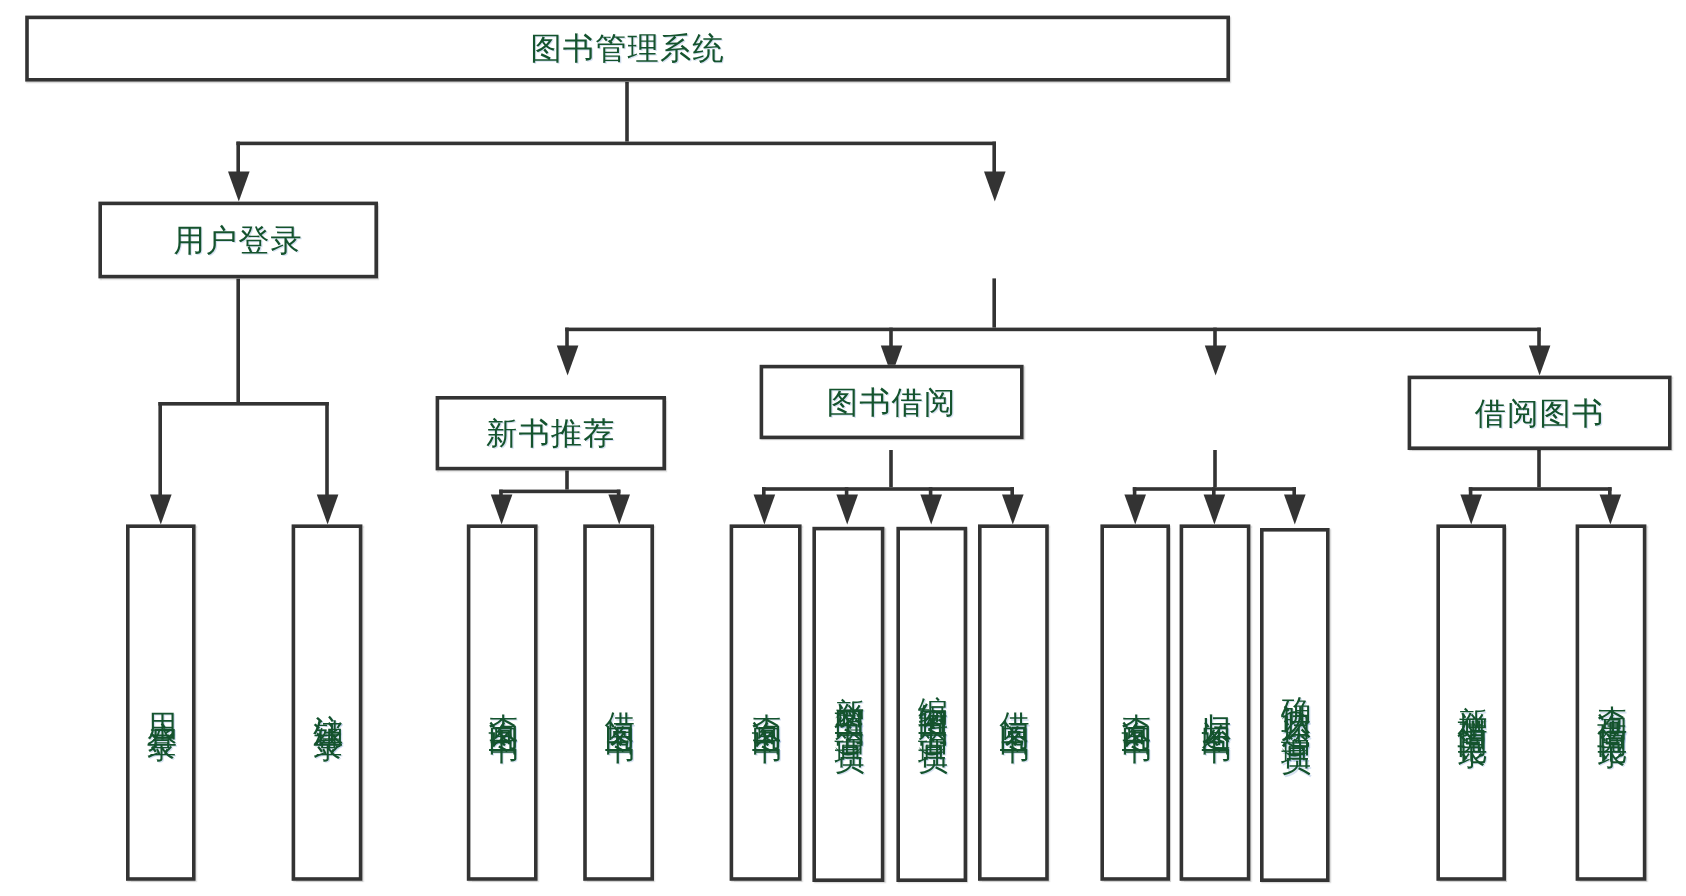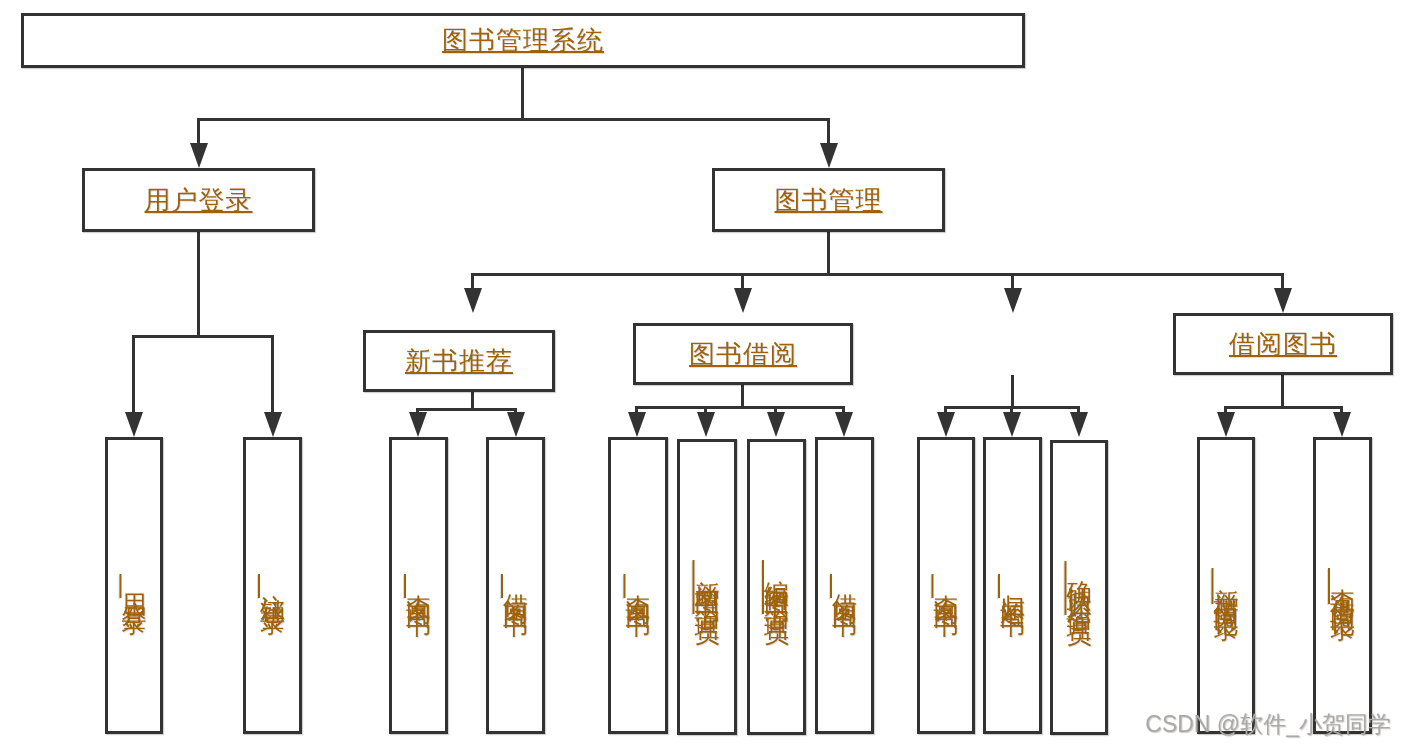--- a/index.html
+++ b/index.html
@@ -16,22 +16,21 @@
 
   
   .box {
     position: absolute;
     background: #ffffff;
     border: 3px solid #333333;
     box-shadow: 1px 1px 1px rgba(0,0,0,0.18);
     display: flex;
     align-items: center;
     justify-content: center;
-    color: #a16207;
-    text-decoration: underline;
+    color: #14532d;
   }
   .box.h { font-size: 26px; letter-spacing: 1px; }
   .box.h span { text-shadow: 1px 1px 0 rgba(90,130,200,0.25); white-space: nowrap; }
 
   .box.v {
     font-size: 25px;
   }
   .box.v span {
     writing-mode: vertical-rl;
     text-orientation: mixed;
@@ -130,28 +129,25 @@
   <div class="arrow" style="left:1217px;top:412px"></div>
   <div class="arrow" style="left:1333px;top:412px"></div>
 
   <div class="box h" style="left:21px;top:13px;width:1004px;height:55px">
     <span>图书管理系统</span>
   </div>
 
   <div class="box h" style="left:82px;top:168px;width:233px;height:64px">
     <span>用户登录</span>
   </div>
-  <div class="box h" style="left:712px;top:168px;width:233px;height:64px">
-    <span>图书管理</span>
-  </div>
 
   <div class="box h" style="left:363px;top:330px;width:192px;height:62px">
     <span>新书推荐</span>
   </div>
-  <div class="box h" style="left:633px;top:323px;width:220px;height:62px">
+  <div class="box h" style="left:633px;top:304px;width:220px;height:62px">
     <span>图书借阅</span>
   </div>
   <div class="box h" style="left:1173px;top:313px;width:220px;height:62px">
     <span>借阅图书</span>
   </div>
 
   <div class="box v" style="left:105px;top:437px;width:58px;height:297px">
     <span>用户登录</span>
   </div>
   <div class="box v" style="left:243px;top:437px;width:59px;height:297px">
@@ -188,15 +184,14 @@
     <span>确认归还（管理员）</span>
   </div>
 
   <div class="box v" style="left:1197px;top:437px;width:58px;height:297px">
     <span>新增借阅记录</span>
   </div>
   <div class="box v" style="left:1313px;top:437px;width:59px;height:297px">
     <span>查询借阅记录</span>
   </div>
 
-  <div class="watermark">CSDN @软件_小贺同学</div>
 
 </div>
 
 </body></html>

